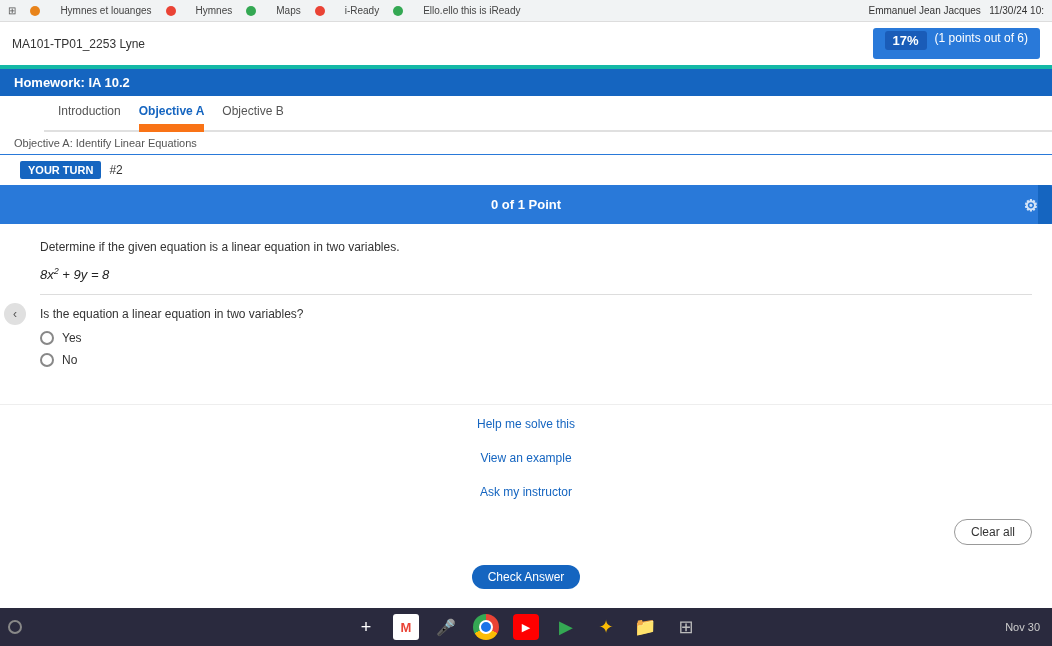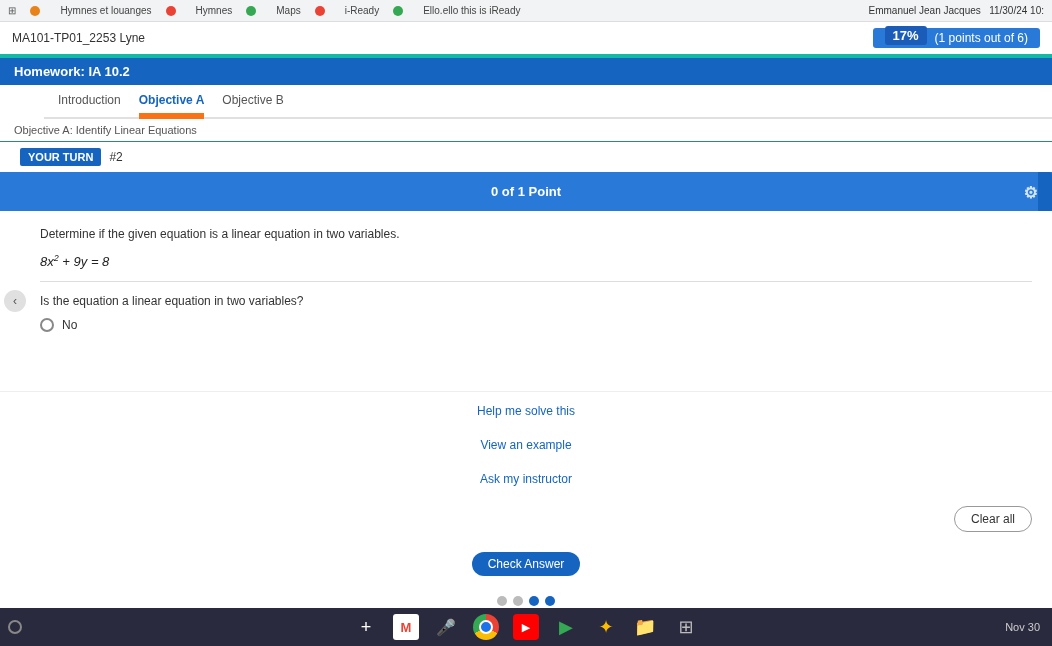--- a/index.html
+++ b/index.html
@@ -72,23 +72,23 @@
       color: #333;
       display: flex;
       align-items: center;
       justify-content: space-between;
       border-bottom: 4px solid #14b8a6;
     }
 
     
     .progress-bar-area {
       background: #2979d9;
-      height: 20px;
-      display: flex;
-      align-items: flex-end;
+      height: 31px;
+      display: flex;
+      align-items: flex-start;
       padding: 0 12px;
       gap: 8px;
     }
     .progress-pct {
       background: #1a5cb8;
       color: #fff;
       font-size: 13px;
       font-weight: bold;
       padding: 2px 8px;
       border-radius: 3px;
@@ -118,21 +118,21 @@
       margin-left: 44px;
     }
     .nav-tab {
       padding-bottom: 6px;
       cursor: pointer;
       color: #555;
     }
     .nav-tab.active {
       color: #1565c0;
       font-weight: bold;
-      border-bottom: 6px solid #f97316;
+      border-bottom: 8px solid #f97316;
       margin-bottom: -2px;
     }
 
     
     .objective-subtitle {
       padding: 5px 14px;
       font-size: 11px;
       color: #555;
       background: #fff;
       border-bottom: 1px solid #2979d9;
@@ -451,20 +451,24 @@
       <p class="question-text">Determine if the given equation is a linear equation in two variables.</p>
 
       <p class="equation">
         8x<sup>2</sup> + 9y = 8
       </p>
 
       <hr class="divider">
 
       <p class="linear-question">Is the equation a linear equation in two variables?</p>
 
+      <div class="radio-option">
+        <span class="radio-circle"></span>
+        <span>Yes</span>
+      </div>
 
       <div class="radio-option">
         <span class="radio-circle"></span>
         <span>No</span>
       </div>
     </div>
   </div>
 
   <div class="action-bar">
     <a class="action-link">Help me solve this</a>

